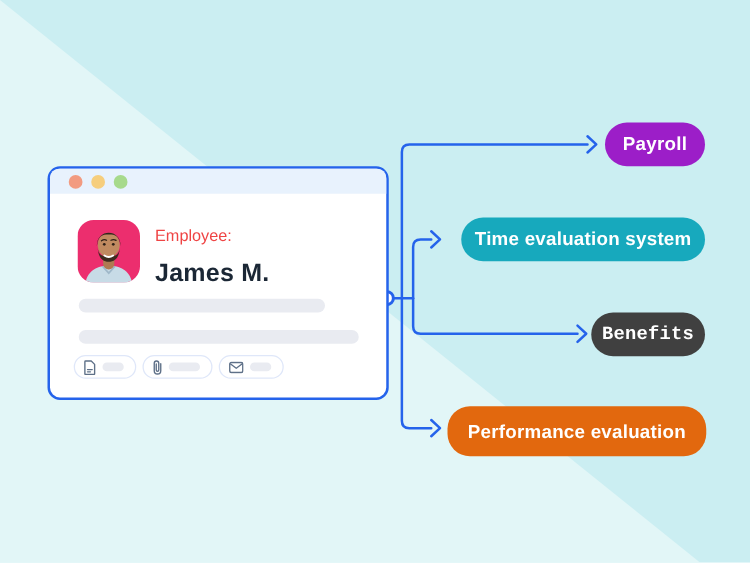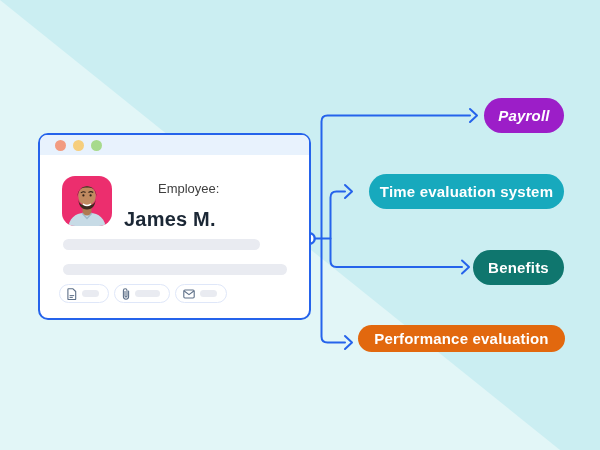--- a/index.html
+++ b/index.html
@@ -23,21 +23,21 @@
   }
   .titlebar {
     height:20px; background:#E8F2FD; border-radius:7px 7px 0 0;
     display:flex; align-items:center; gap:7px; padding-left:15px;
   }
   .dot { width:11px; height:11px; border-radius:50%; }
 
   .profile-row { position:absolute; left:22px; top:41px; display:flex; gap:12px; }
   .avatar { width:50px; height:50px; flex:0 0 auto; }
   .nameblock { padding-top:5px; }
-  .emp-label { font-size:13px; color:#404040;margin-left:34px; }
+  .emp-label { font-size:13px; color:#ef4444; }
   .emp-name { font-size:20px; font-weight:bold; color:#1B2735; letter-spacing:.2px; margin-top:12px; }
 
   .bar { position:absolute; height:11px; border-radius:6px; }
   .bar1 { left:23px; top:104px; width:197px; }
   .bar2 { left:23px; top:129px; width:224px; }
 
   .chips { position:absolute; left:19px; top:149px; display:flex; gap:5px; }
   .chip {
     height:19px; display:flex; align-items:center; gap:5px;
     border:1px solid #DFE7F9; border-radius:10px; background:#fff; padding:0 9px 0 7px;
@@ -45,24 +45,24 @@
   .chip svg { display:block; }
   .chip-bar { height:7px; border-radius:4px; }
   .chip-bar.w1 { width:17px; } .chip-bar.w2 { width:25px; } .chip-bar.w3 { width:17px; }
 
   
   .pill {
     position:absolute; height:35px; border-radius:18px;
     display:flex; align-items:center; justify-content:center;
     color:#ffffff; font-size:15px; font-weight:bold; letter-spacing:.2px;
   }
-  .pill-payroll     { left:484px; top:98px;  width:80px;font-style:italic; }
+  .pill-payroll     { left:484px; top:98px;  width:80px; }
   .pill-time        { left:369px; top:174px; width:195px; }
   .pill-benefits    { left:473px; top:250px; width:91px; }
-  .pill-performance { left:358px; top:325px; width:207px; height:27px; }
+  .pill-performance { left:358px; top:325px; width:207px; height:40px; }
 </style>
 </head>
 <body>
 
 <div class="stage" style="background-color: rgb(226, 246, 247);">
 
   <div class="bg-overlay" style="background-color: rgb(203, 238, 242);"></div>
 
   <svg class="connectors">
     <g style="stroke: rgb(37, 99, 235);">
@@ -137,15 +137,15 @@
           <rect x="0.8" y="1" width="10.4" height="8" rx="1.2" fill="none" stroke="#5E7088" stroke-width="1.1"></rect>
           <path d="M1.2,2 L6,5.6 L10.8,2" fill="none" stroke="#5E7088" stroke-width="1.1" stroke-linejoin="round"></path>
         </svg>
         <span class="chip-bar w3" style="background-color: rgb(233, 235, 241);"></span>
       </div>
     </div>
   </div>
 
   <div class="pill pill-payroll" style="background-color: rgb(156, 30, 200);">Payroll</div>
   <div class="pill pill-time" style="background-color: rgb(23, 169, 189);">Time evaluation system</div>
-  <div class="pill pill-benefits" style="background-color: #0f766e;">Benefits</div>
+  <div class="pill pill-benefits" style="background-color: #404040; font-family: Liberation Mono, monospace;">Benefits</div>
   <div class="pill pill-performance" style="background-color: rgb(226, 104, 14);">Performance evaluation</div>
 </div>
 
 </body></html>

